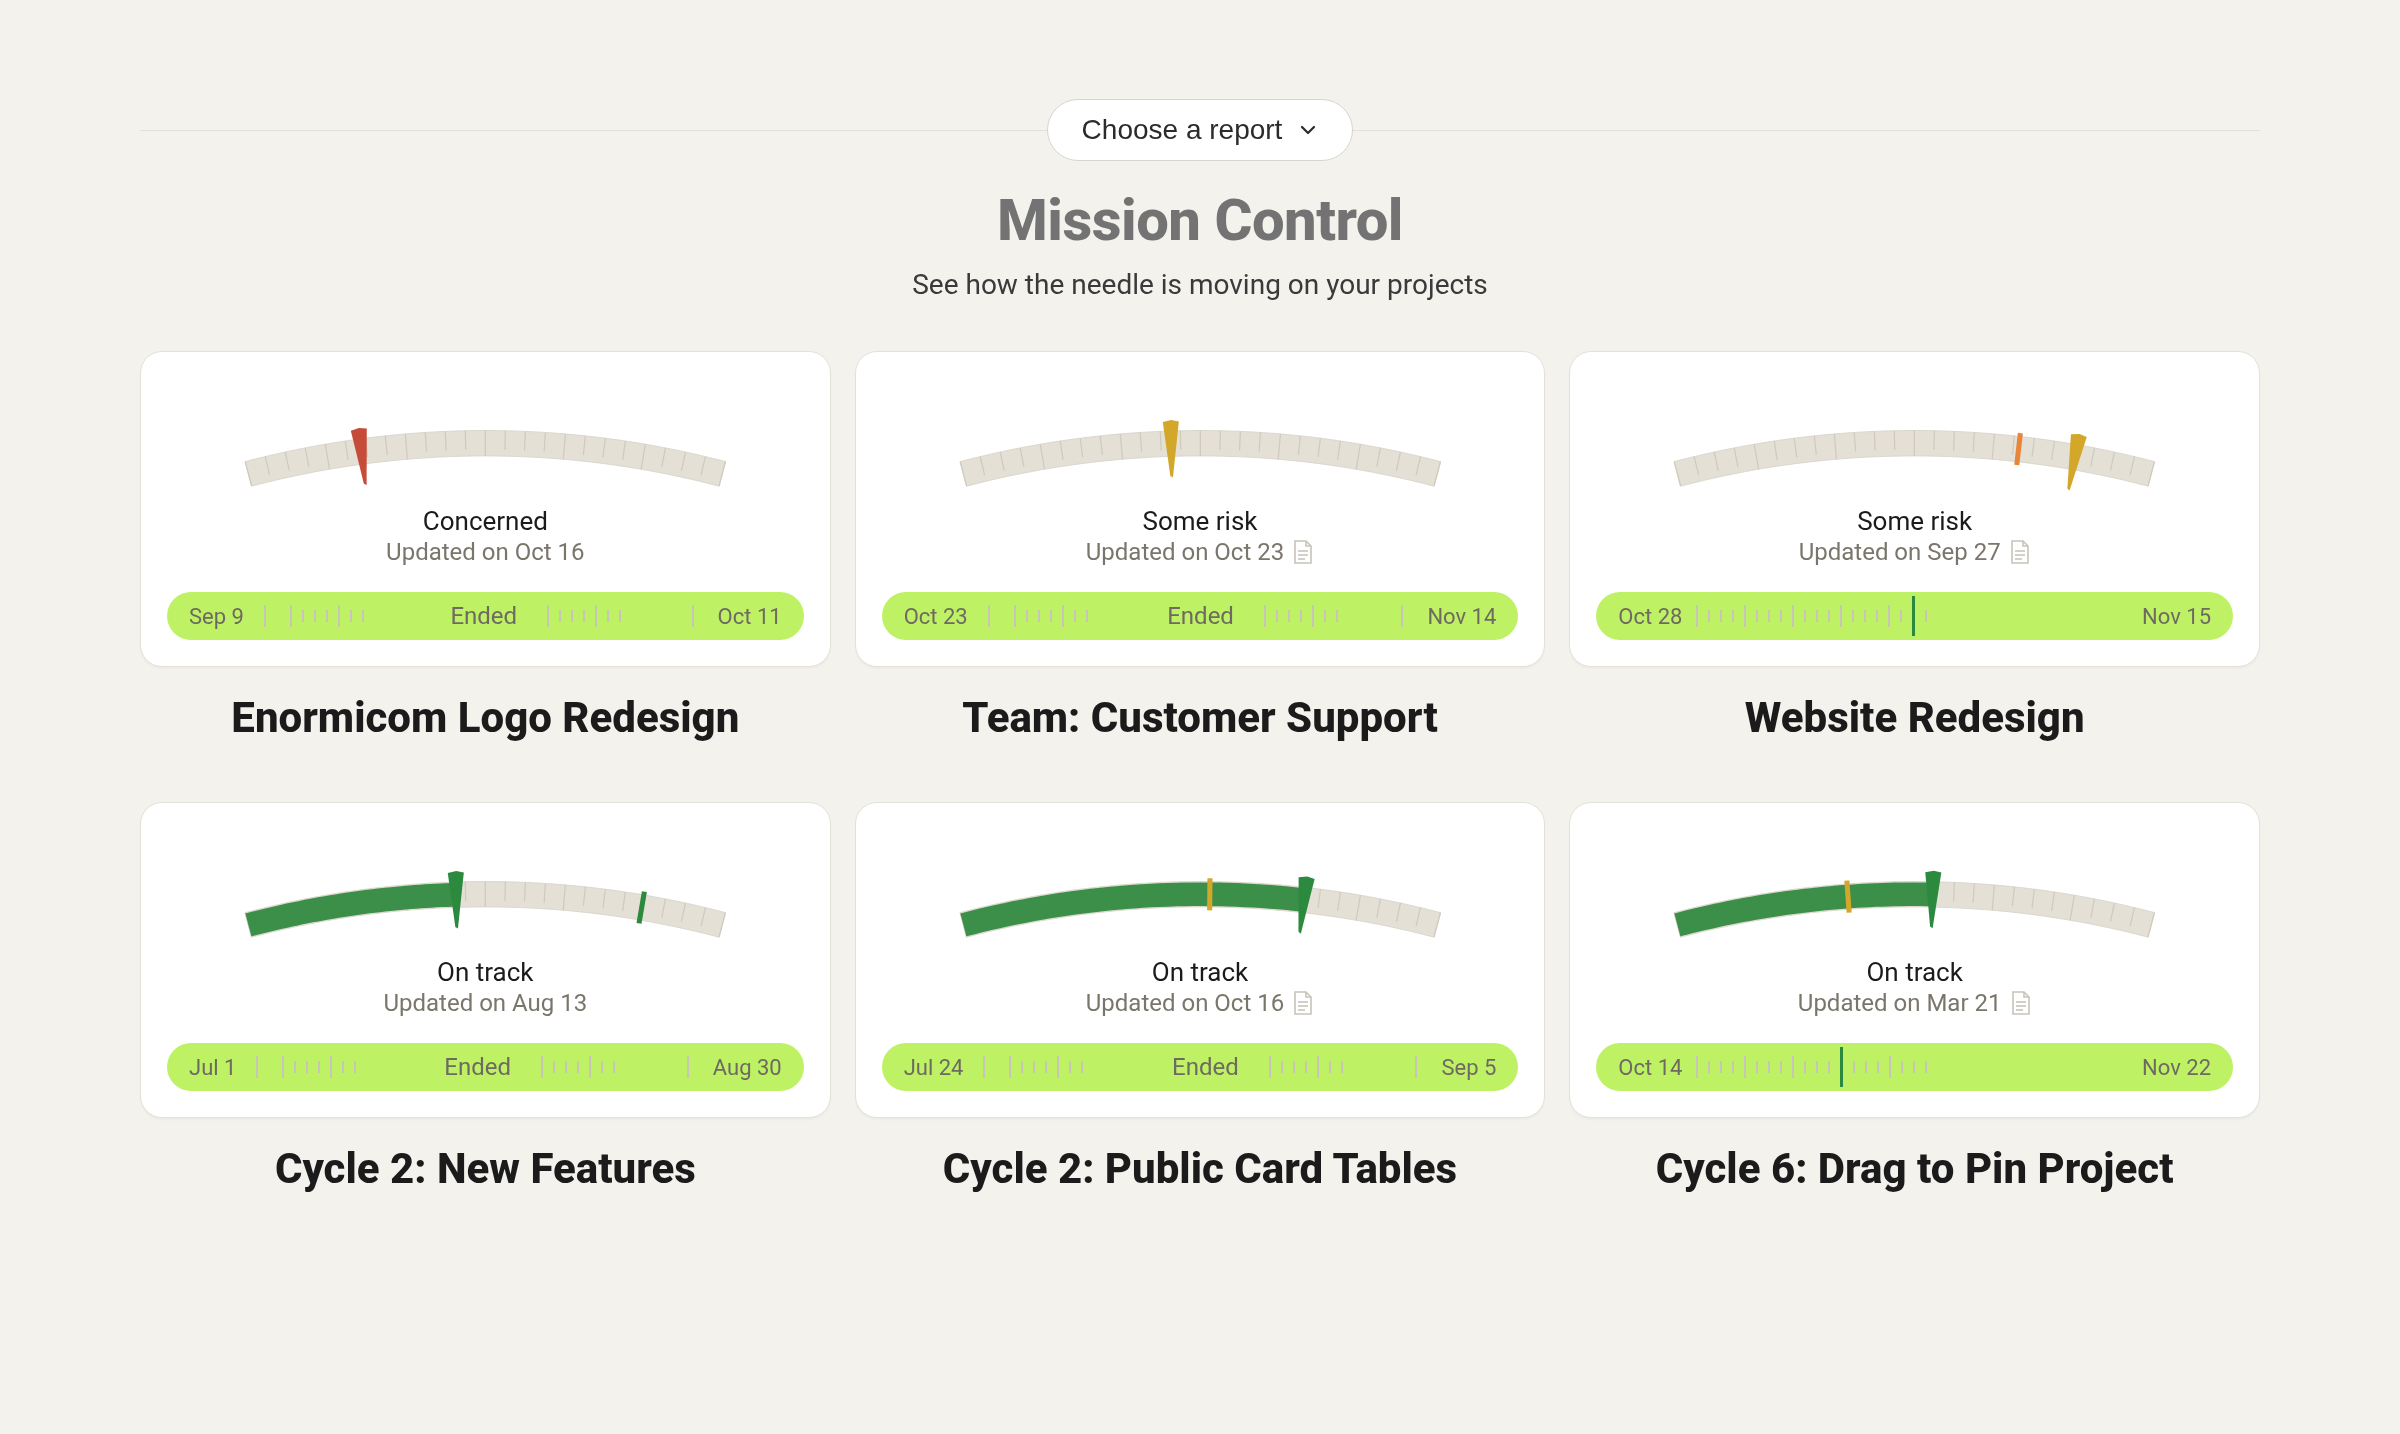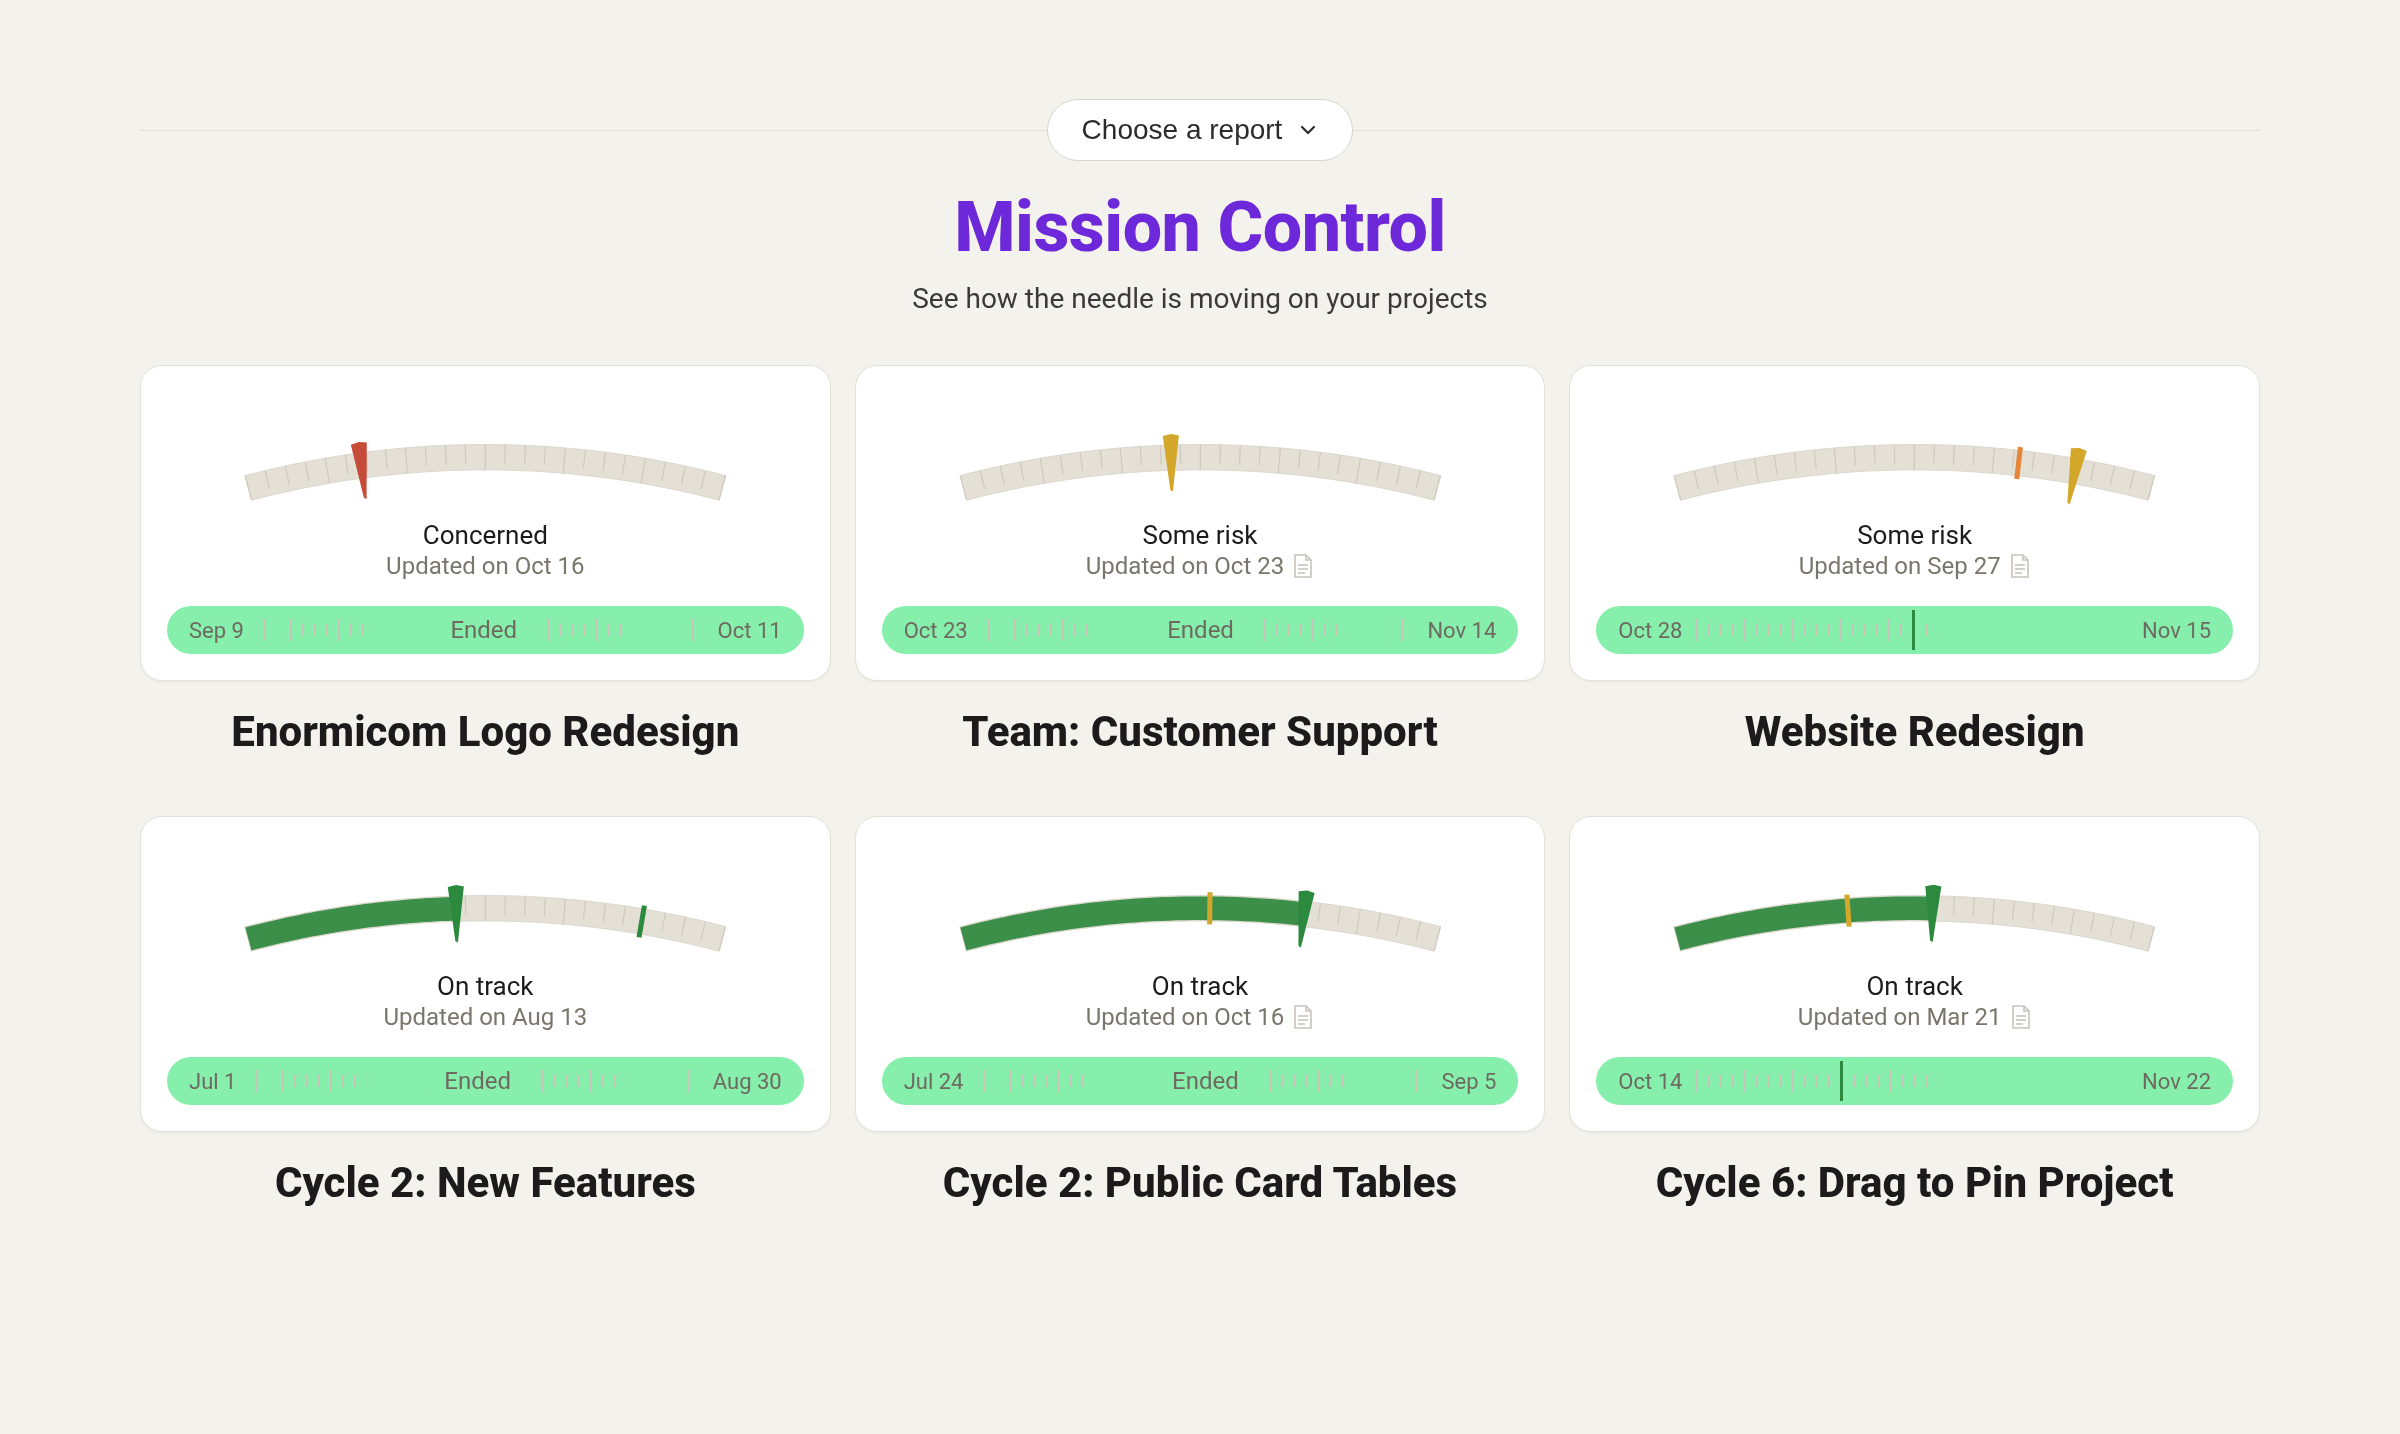--- a/index.html
+++ b/index.html
@@ -43,24 +43,24 @@
     cursor: pointer;
   }
   .report-pill .chev {
     display: inline-flex;
   }
   .title-block {
     text-align: center;
     margin-top: 26px;
   }
   .title-block h1 {
-    font-size: 70px;
+    font-size: 58px;
     font-weight: 800;
     letter-spacing: -0.5px;
-    color: #6d28d9;
+    color: #737373;
   }
   .title-block p {
     font-size: 28px;
     color: #3a3a3a;
     margin-top: 14px;
   }
   .grid {
     margin-top: 50px;
     display: grid;
     grid-template-columns: repeat(3, 1fr);
@@ -99,21 +99,21 @@
     color: #7a766c;
     margin-top: 2px;
     display: inline-flex;
     align-items: center;
     gap: 8px;
     justify-content: center;
   }
   .note-icon { display: inline-flex; }
   .timeline {
     margin-top: 26px;
-    background: #86efac;
+    background: #bef264;
     border-radius: 999px;
     height: 48px;
     display: flex;
     align-items: center;
     padding: 0 22px;
     gap: 14px;
     font-size: 22px;
     color: #6e6a61;
   }
   .timeline .date { white-space: nowrap; }

